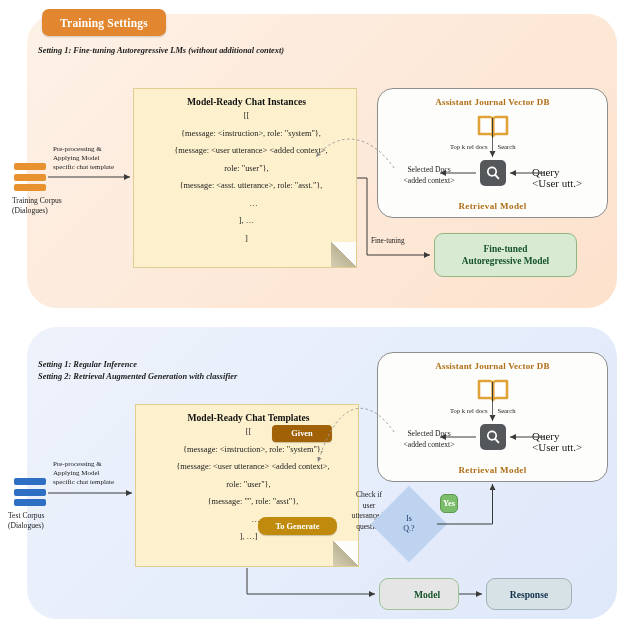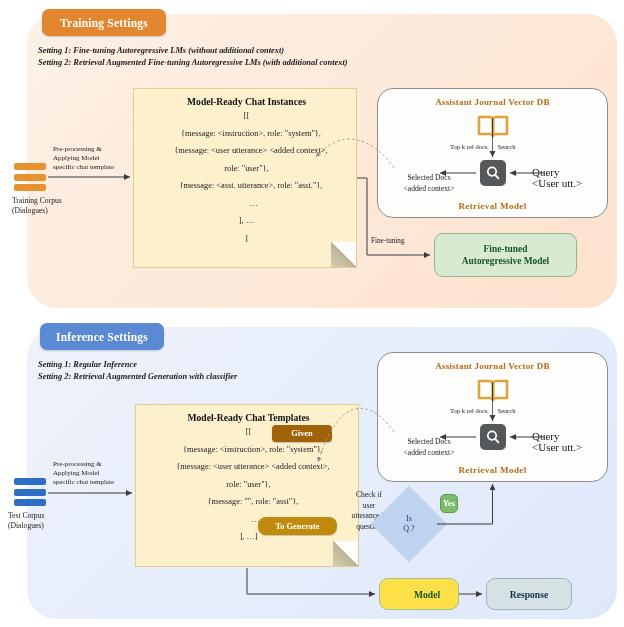--- a/index.html
+++ b/index.html
@@ -111,41 +111,41 @@
     position:absolute;top:54px;font-size:6.6px;color:#1a1a1a;white-space:nowrap;
   }
   .mid-caption.left{right:50%;margin-right:5px;}
   .mid-caption.right{left:50%;margin-left:5px;}
   .search-box{
     position:absolute;left:50%;transform:translateX(-50%);top:71px;
     width:26px;height:26px;background:#55585a;border-radius:5px;
     display:flex;align-items:center;justify-content:center;
   }
   .sel-docs{
-    position:absolute;left:9px;top:84px;width:84px;text-align:center;
+    position:absolute;left:9px;top:76px;width:84px;text-align:center;
     font-size:7.6px;color:#1a1a1a;line-height:10.5px;
   }
   .query-lbl{
     position:absolute;right:5px;top:78px;width:70px;text-align:left;
     font-size:11px;color:#1a1a1a;line-height:11px;
   }
 
   
   .rbox{
     position:absolute;border-radius:9px;box-sizing:border-box;
     display:flex;align-items:center;justify-content:center;text-align:center;
     font-weight:bold;color:#14532b;
   }
   #finetuned-box{
     left:434px;top:233px;width:143px;height:44px;
     background:#d9ead3;border:1px solid #8fb583;font-size:9.4px;line-height:12px;
   }
   #model-box{
     left:379px;top:578px;width:80px;height:32px;
-    background:#fde047;border:1px solid #9ec293;font-size:9.6px;padding-left:16px;
+    background:#e5e5e5;border:1px solid #9ec293;font-size:9.6px;padding-left:16px;
   }
   #response-box{
     left:486px;top:578px;width:86px;height:32px;
     background:#d7e2e6;border:1px solid #9fb2b8;font-size:9.6px;color:#12304a;
   }
   #yes-box{
     left:440px;top:494px;width:18px;height:19px;
     background:#7bbd6a;border:1px solid #5d9a4e;border-radius:5px;
     color:#ffffff;font-size:8.4px;
   }
@@ -174,21 +174,20 @@
 <body>
 
 <div class="stage">
 
   <div class="panel" id="training-panel"></div>
 
   <div class="chip" id="chip-training">Training Settings</div>
 
   <div class="settings-lines" id="training-settings-lines">
     <div>Setting 1: Fine-tuning Autoregressive LMs (without additional context)</div>
-    <div>Setting 2: Retrieval Augmented Fine-tuning Autoregressive LMs (with additional context)</div>
   </div>
 
   <div class="corpus-icon" id="training-corpus-icon">
     <i></i>
       <i></i>
       <i></i>
   </div>
   <div class="corpus-label" id="training-corpus-label">Training Corpus<br>(Dialogues)</div>
   <div class="flow-caption" id="training-flow-caption">Pre-processing &amp;<br>Applying Model<br>specific chat template</div>
 
@@ -229,21 +228,20 @@
     <div class="sel-docs">Selected Docs<br>&lt;added context&gt;</div>
     <div class="query-lbl">Query<br>&lt;User utt.&gt;</div>
     <div class="rp-footer">Retrieval  Model</div>
   </div>
 
   <div id="finetune-caption">Fine-tuning</div>
   <div class="rbox" id="finetuned-box">Fine-tuned<br>Autoregressive Model</div>
 
   <div class="panel" id="inference-panel"></div>
 
-  <div class="chip" id="chip-inference">Inference Settings</div>
 
   <div class="settings-lines" id="inference-settings-lines">
     <div>Setting 1: Regular Inference</div>
     <div>Setting 2: Retrieval Augmented Generation with classifier</div>
   </div>
 
   <div class="corpus-icon" id="test-corpus-icon">
     <i></i>
       <i></i>
       <i></i>

